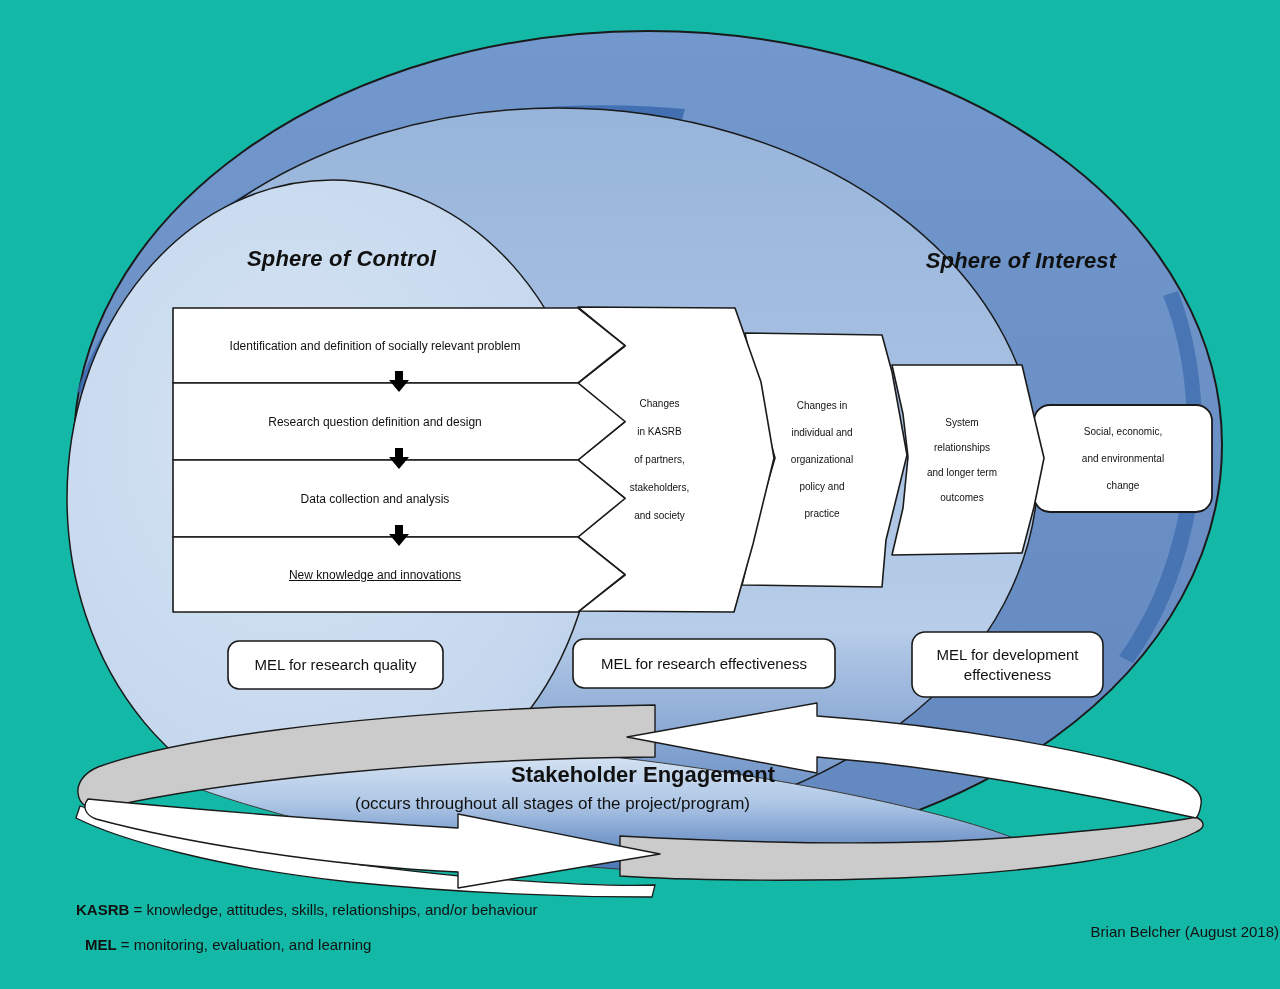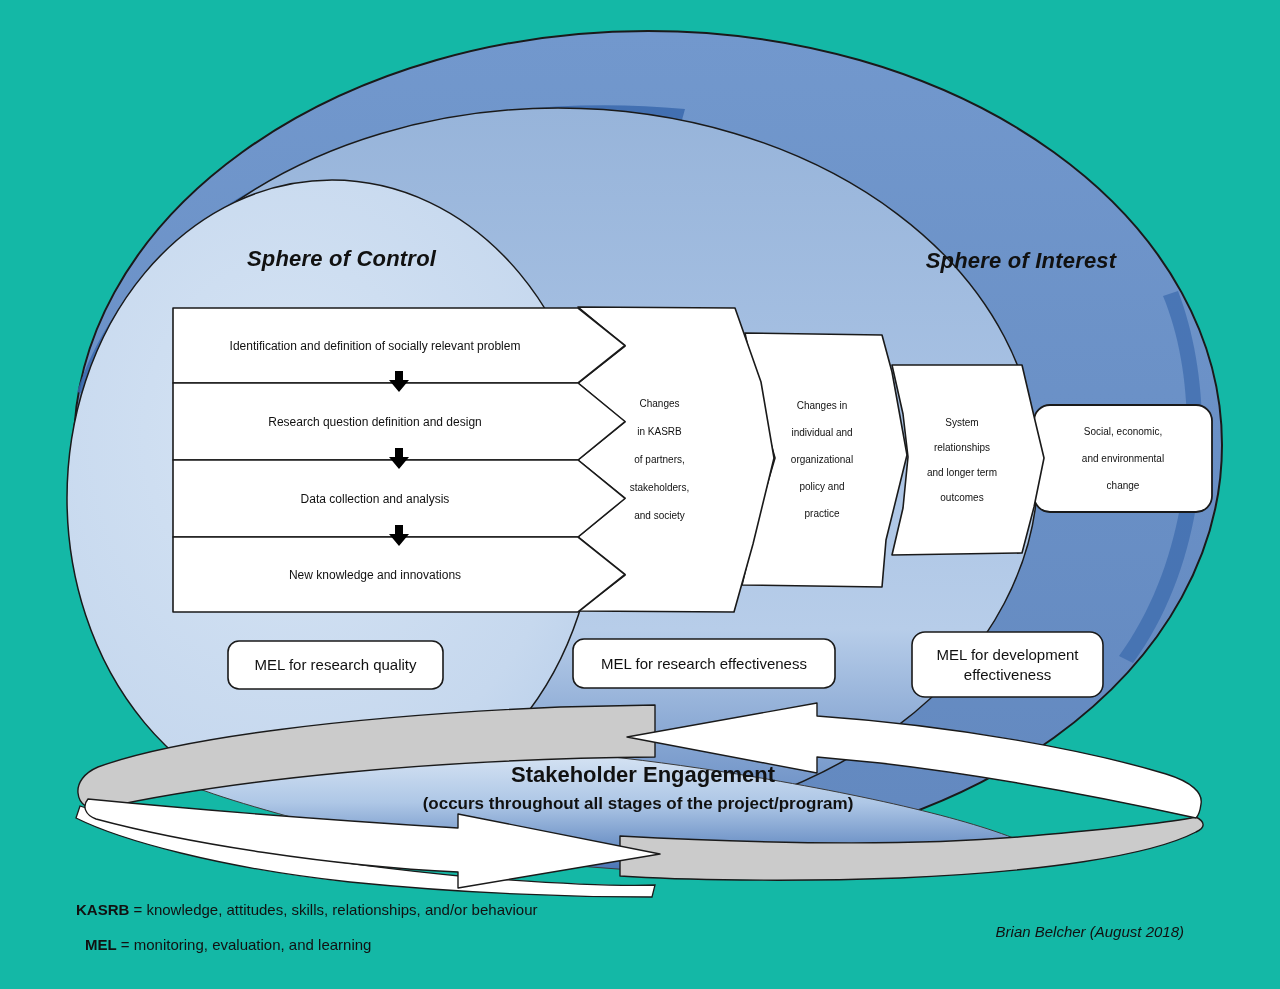--- a/index.html
+++ b/index.html
@@ -7,21 +7,21 @@
          font-family:"Liberation Sans","DejaVu Sans",sans-serif;color:#111;}
   .stage svg{position:absolute;left:0;top:0;}
   .lbl{position:absolute;color:#111;}
   .flexc{display:flex;flex-direction:column;align-items:center;justify-content:center;text-align:center;}
   .sphere-label{font-size:22px;font-weight:bold;font-style:italic;text-align:center;letter-spacing:.2px;}
   .step-text{font-size:12px;white-space:nowrap;}
   .outcome-text{font-size:10px;}
   .lh28 div{line-height:28px;} .lh27 div{line-height:27px;} .lh25 div{line-height:25px;}
   .mel-text{font-size:15px;line-height:20px;}
   .stk-title{font-size:22px;font-weight:bold;text-align:center;}
-  .stk-sub{font-size:17px;font-weight:bold;text-align:center;}
+  .stk-sub{font-size:17px;font-weight:normal;}
   .footnote{font-size:15px;white-space:nowrap;}
   .footnote b{font-weight:bold;}
   .attribution{font-size:15px;text-align:right;}
   svg path,svg ellipse,svg rect{vector-effect:none;}
 </style>
 </head>
 <body>
 
 <div class="stage">
 
@@ -87,21 +87,21 @@
     <path d="M 88,799 C 210,811 345,821 458,828 L 458,814 L 660,854 L 458,888 L 458,872
              C 330,866 185,843 96,819 C 85,815 82,806 88,799 Z" fill="var(--c-ring-white,#fff)" stroke="var(--c-stroke,#1A1A1A)" stroke-width="1.4" stroke-linejoin="round"></path>
   </svg>
 
   <div class="lbl sphere-label" style="left:184px;top:246px;width:315px;">Sphere of Control</div>
   <div class="lbl sphere-label" style="left:863px;top:248px;width:316px;">Sphere of Interest</div>
 
   <div class="lbl flexc step-text" style="left:176px;top:308px;width:398px;height:75px;">Identification and definition of socially relevant problem</div>
   <div class="lbl flexc step-text" style="left:176px;top:383px;width:398px;height:77px;">Research question definition and design</div>
   <div class="lbl flexc step-text" style="left:176px;top:460px;width:398px;height:77px;">Data collection and analysis</div>
-  <div class="lbl flexc step-text" style="left:176px;top:537px;width:398px;height:75px;">New knowledge and innovations</div>
+  <div class="lbl flexc step-text" style="left:176px;top:537px;width:398px;height:75px;text-decoration:underline;">New knowledge and innovations</div>
 
   <div class="lbl flexc outcome-text lh28" style="left:582px;top:332px;width:155px;height:256px;">
     <div>Changes</div>
     <div>in KASRB</div>
     <div>of partners,</div>
     <div>stakeholders,</div>
     <div>and society</div>
   </div>
   <div class="lbl flexc outcome-text lh27" style="left:752px;top:333px;width:140px;height:252px;">
     <div>Changes in</div>
@@ -131,15 +131,15 @@
 
   <div class="lbl stk-title" style="left:441px;top:762px;width:404px;">Stakeholder Engagement</div>
   <div class="lbl stk-sub" style="left:355px;top:794px;width:566px;">(occurs throughout all stages of the project/program)</div>
 
   <div class="lbl footnote" style="left:76px;top:901px;">
     <b>KASRB</b><span> = knowledge, attitudes, skills, relationships, and/or behaviour</span>
   </div>
   <div class="lbl footnote" style="left:85px;top:936px;">
     <b>MEL</b><span> = monitoring, evaluation, and learning</span>
   </div>
-  <div class="lbl attribution" style="left:972px;top:923px;width:212px;font-style:italic;">Brian Belcher (August 2018)</div>
+  <div class="lbl attribution" style="left:1067px;top:923px;width:212px;">Brian Belcher (August 2018)</div>
 
 </div>
 
 </body></html>

